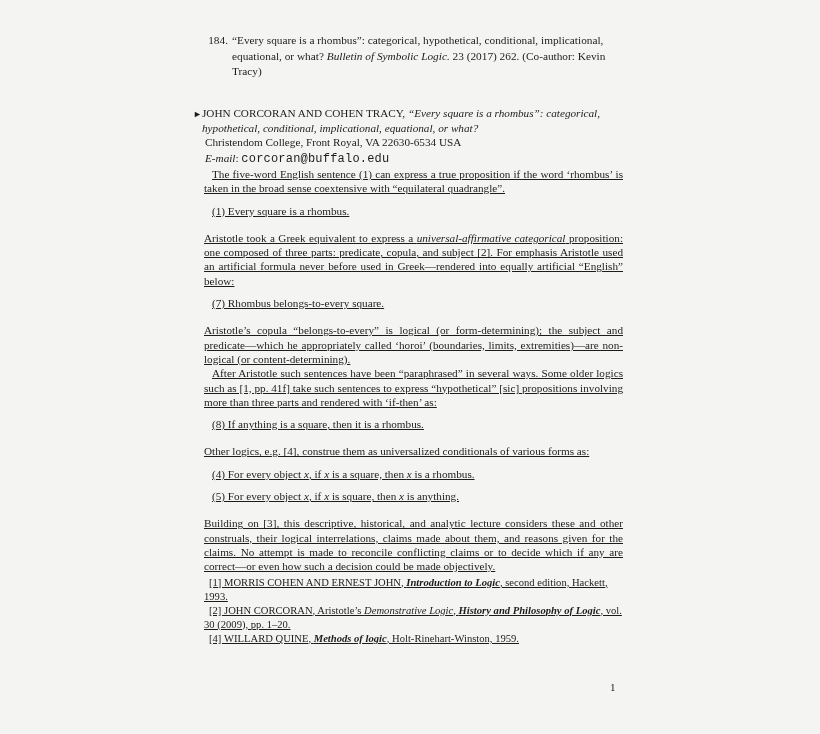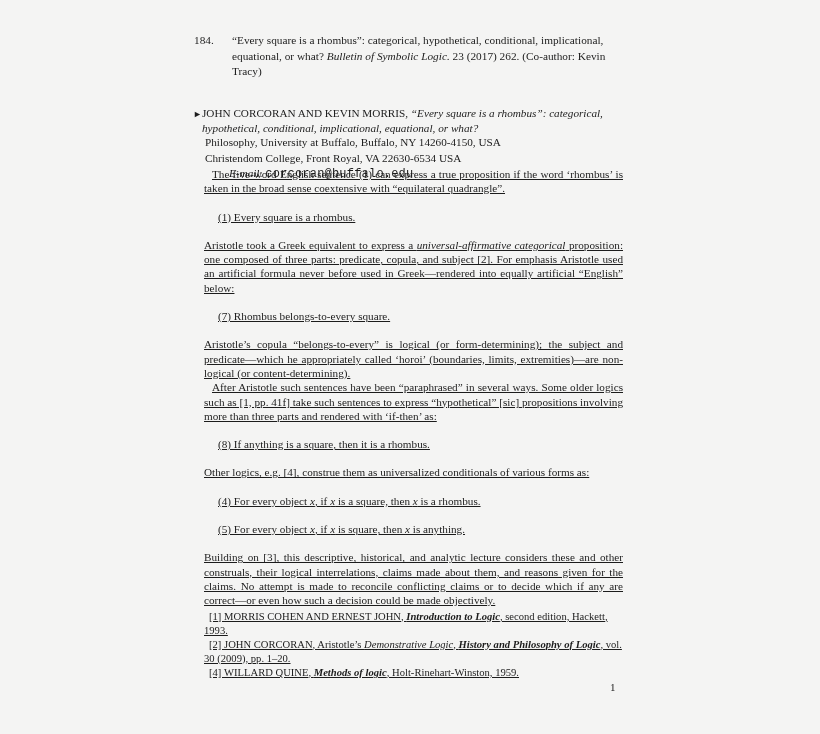--- a/index.html
+++ b/index.html
@@ -30,20 +30,21 @@
     width: 432px;
     font-size: 11.3px;
     line-height: 15.6px;
     text-align: left;
   }
   .cite-num {
     position: absolute;
     left: 0;
     top: 0;
     width: 34px;
+    text-align: right;
   }
   .cite-text {
     margin-left: 38px;
     display: block;
   }
 
   
   .entry {
     position: absolute;
     left: 202px;
@@ -66,21 +67,21 @@
     font-style: italic;
   }
   .affil {
     margin-left: 3px;
     line-height: 15.4px;
   }
   .email-line {
     margin-left: 3px;
     line-height: 15.4px;
   }
-  .email-label { font-style: italic; margin-left: 24px; }
+  .email-label { font-style: italic; }
   .email-addr {
     font-family: "Liberation Mono", monospace;
     font-size: 12px;
     letter-spacing: 0.2px;
   }
 
   
   .body-wrap {
     position: absolute;
     left: 204px;
@@ -91,21 +92,21 @@
     text-decoration: underline;
   }
   p.para {
     margin: 0;
     text-align: justify;
     text-justify: inter-word;
   }
   p.para.first-ind { text-indent: 8px; }
   p.gap { margin-top: 13px; }
   p.numbered {
-    margin: 14px;
+    margin: 8px;
     text-align: left;
   }
   .it { font-style: italic; }
   .bi { font-style: italic; font-weight: bold; }
   .sc { font-variant: small-caps; }
 
   
   .refs {
     margin-top: 2px;
     font-size: 10.6px;
@@ -131,22 +132,21 @@
 
 <div class="page">
 
   <div class="cite-block">
     <span class="cite-num">184.</span>
     <span class="cite-text"><span>“Every square is a rhombus”: categorical, hypothetical, conditional, implicational, equational, or what? </span><span class="it">Bulletin of Symbolic Logic.</span><span> 23 (2017) 262.  (Co-author: Kevin Tracy)</span></span>
   </div>
 
   <div class="entry">
     <span class="tri">►</span>
-    <div class="authors-line"><span class="sc">JOHN CORCORAN AND KEVIN MORRIS, </span><span class="title-it">“Every square is a rhombus”: categorical, hypothetical, conditional, implicational, equational, or what?</span></div>
-    <div class="affil">Philosophy, University at Buffalo, Buffalo, NY 14260-4150, USA</div>
+    <div class="authors-line"><span class="sc">JOHN CORCORAN AND COHEN TRACY, </span><span class="title-it">“Every square is a rhombus”: categorical, hypothetical, conditional, implicational, equational, or what?</span></div>
     <div class="affil">Christendom College, Front Royal, VA 22630-6534 USA</div>
     <div class="email-line"><span class="email-label">E-mail</span><span>: </span><span class="email-addr">corcoran@buffalo.edu</span></div>
   </div>
 
   <div class="body-wrap">
 
     <p class="para first-ind">The five-word English sentence (1) can express a true proposition if the word ‘rhombus’ is taken in the broad sense coextensive with “equilateral quadrangle”.</p>
 
     <p class="numbered gap">(1) Every square is a rhombus.</p>
 

